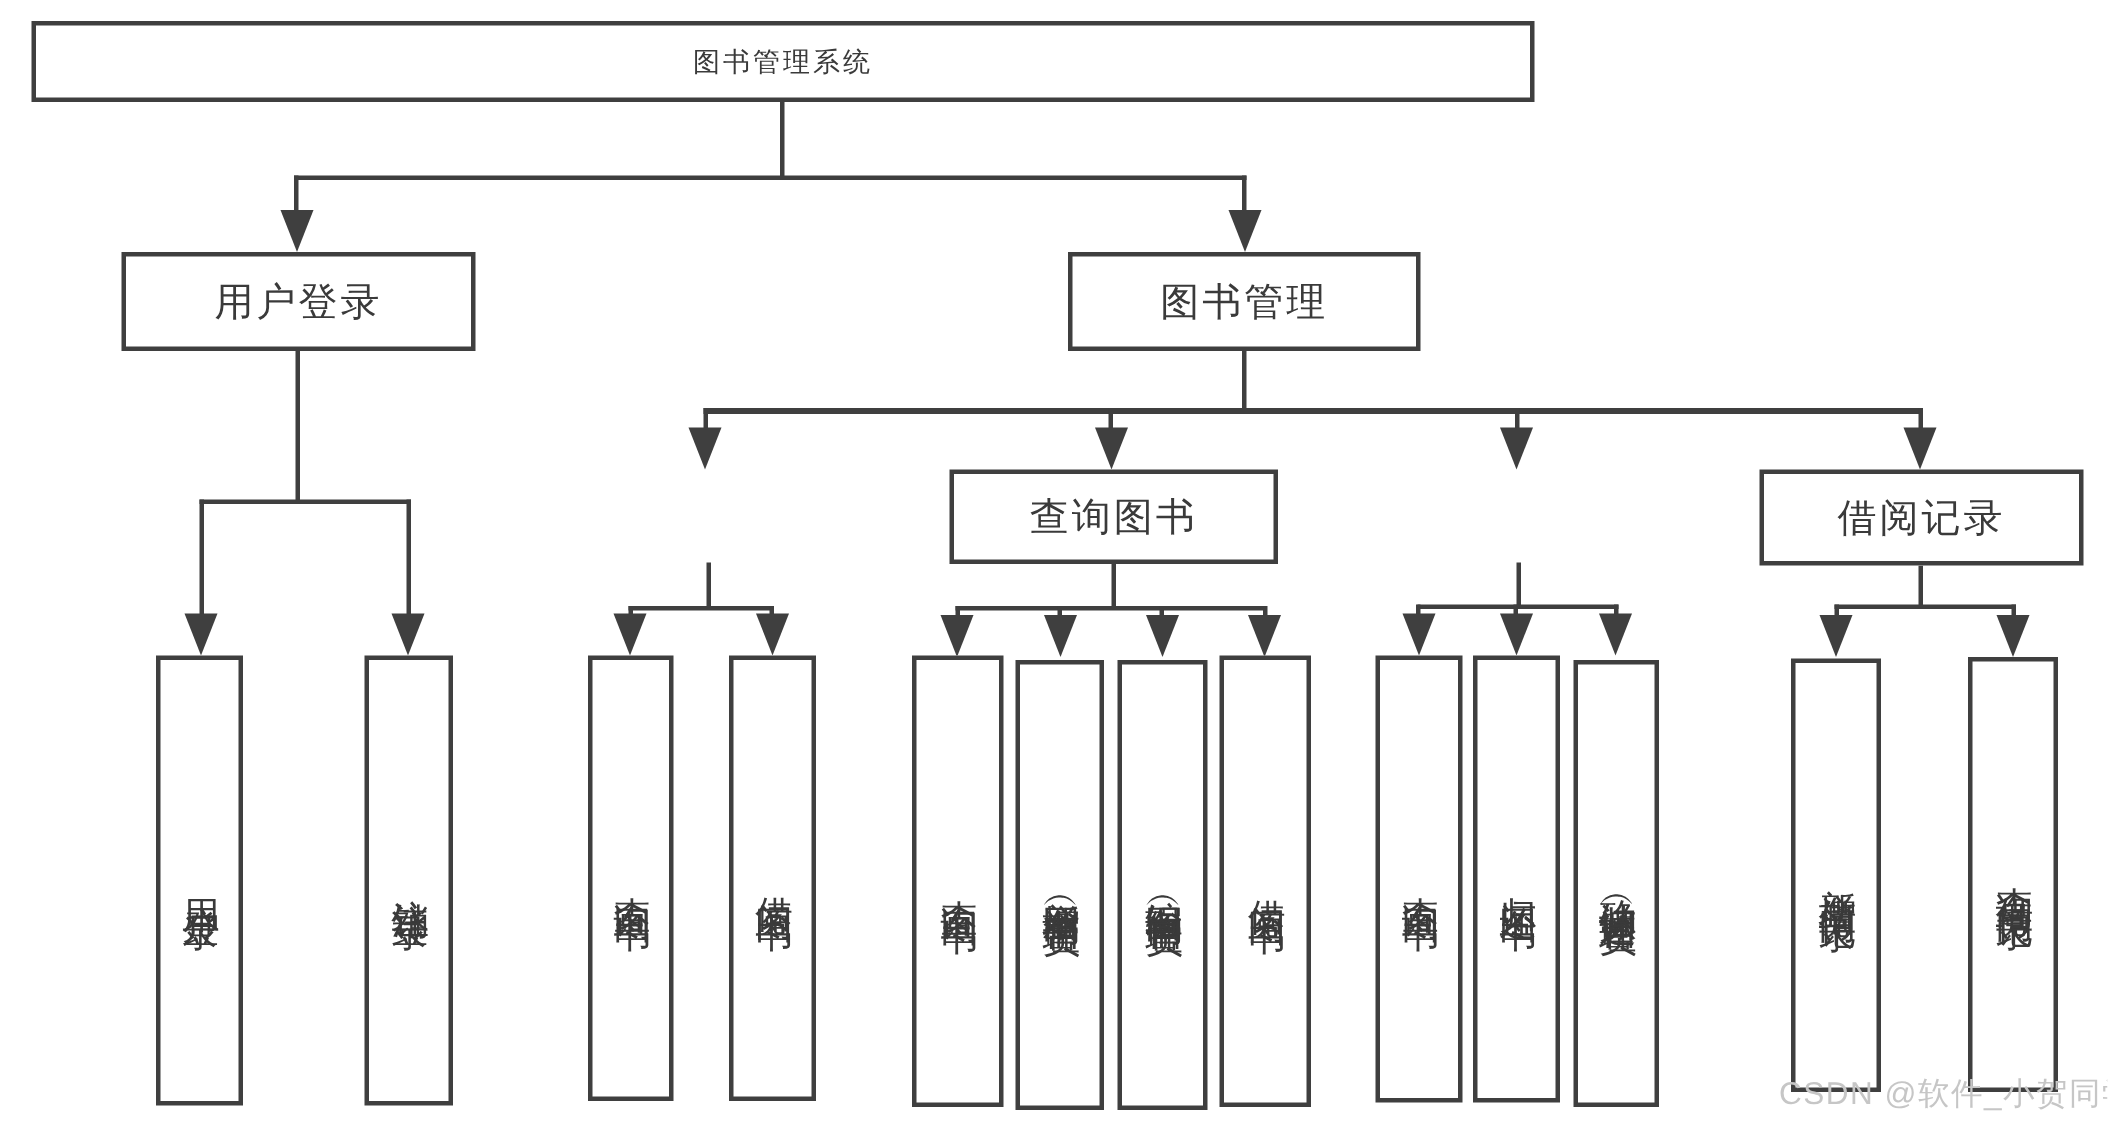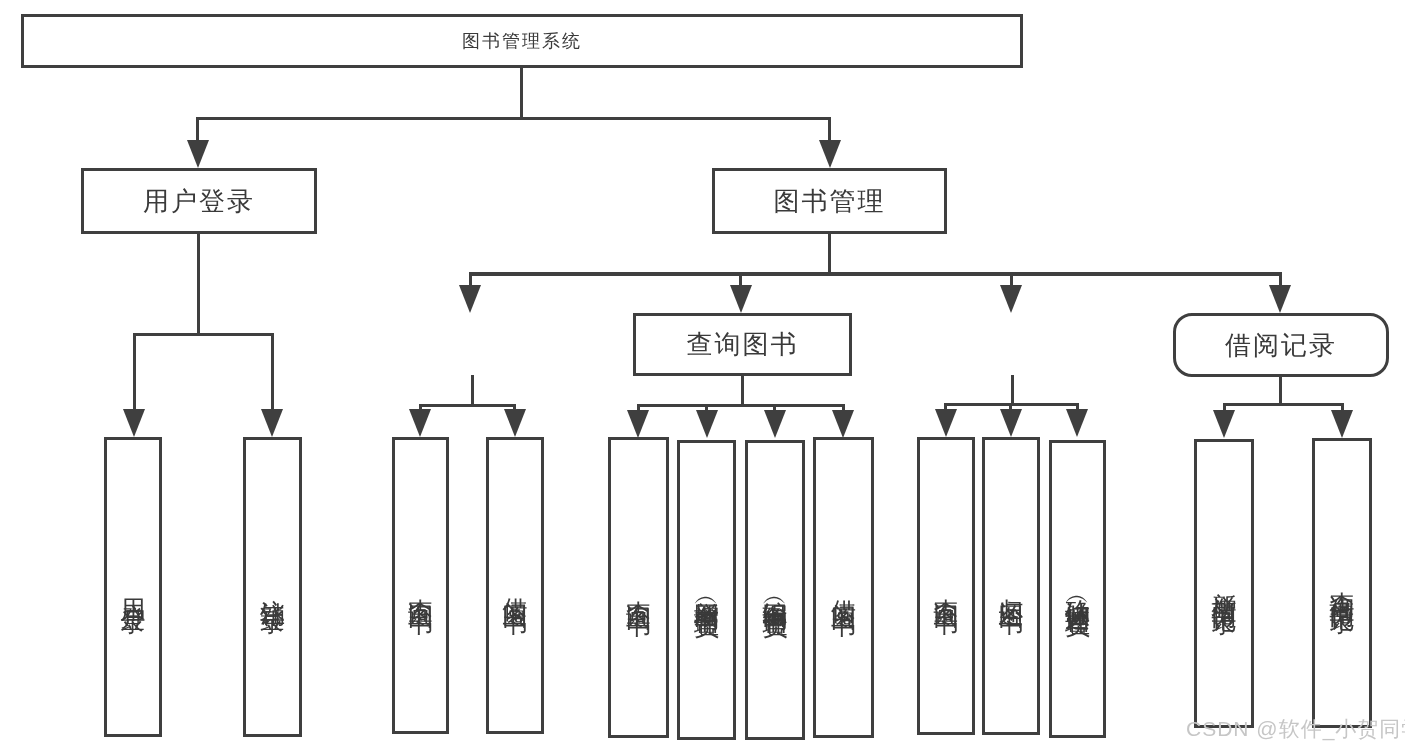--- a/index.html
+++ b/index.html
@@ -101,21 +101,21 @@
   <div class="stem" style="left:469px;  top:272px; width:3px;   height:15px;"></div>
   <div class="ar" style="left:459px;  top:285px;"></div>
   <div class="stem" style="left:739px;  top:272px; width:3px;   height:15px;"></div>
   <div class="ar" style="left:730px;  top:285px;"></div>
   <div class="stem" style="left:1010px; top:272px; width:3px;   height:15px;"></div>
   <div class="ar" style="left:1000px; top:285px;"></div>
   <div class="stem" style="left:1279px; top:272px; width:3px;   height:15px;"></div>
   <div class="ar" style="left:1269px; top:285px;"></div>
 
   <div class="box" style="left:633px;  top:313px; width:219px; height:63px;">查询图书</div>
-  <div class="box" style="left:1173px; top:313px; width:216px; height:64px;border-radius:19px;">借阅记录</div>
+  <div class="box" style="left:1173px; top:313px; width:216px; height:64px;">借阅记录</div>
 
   <div class="vl" style="left:471px; top:375px; width:3px;  height:31px;"></div>
   <div class="hl" style="left:419px; top:404px; width:97px; height:3px;"></div>
   <div class="stem" style="left:419px; top:404px; width:3px;  height:8px;"></div>
   <div class="ar" style="left:409px; top:409px;"></div>
   <div class="stem" style="left:513px; top:404px; width:3px;  height:8px;"></div>
   <div class="ar" style="left:504px; top:409px;"></div>
 
   <div class="vl" style="left:741px; top:376px; width:3px;   height:30px;"></div>
   <div class="hl" style="left:637px; top:404px; width:207px; height:3px;"></div>

